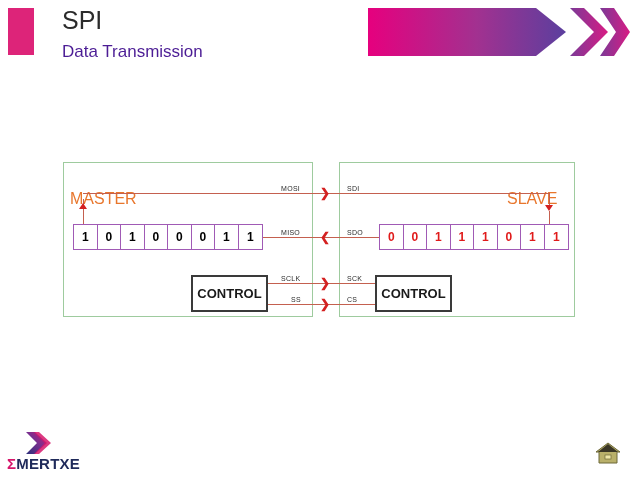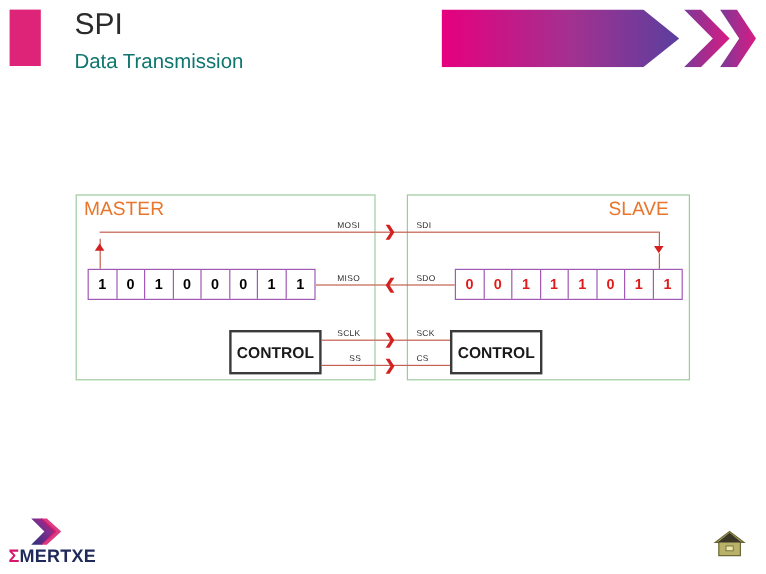--- a/index.html
+++ b/index.html
@@ -32,21 +32,21 @@
     font-size: 25px;
     color: #2b2b2b;
     letter-spacing: 0px;
     line-height: 28px;
   }
   #header-subtitle {
     position: absolute;
     left: 62px;
     top: 42px;
     font-size: 17px;
-    color: #0f766e;
+    color: #4c1d95;
     line-height: 20px;
   }
   #header-arrow-wrap {
     position: absolute;
     left: 368px;
     top: 8px;
     width: 262px;
     height: 48px;
   }
 
@@ -67,20 +67,21 @@
     box-sizing: border-box;
   }
   #master-panel { left: 63px;  top: 162px; width: 250px; height: 155px; }
   #slave-panel  { left: 339px; top: 162px; width: 236px; height: 155px; }
 
   .panel-title {
     position: absolute;
     font-size: 16px;
     color: #e8762c;
     white-space: nowrap;
+    margin-top: 24px;
   }
   #master-title { left: 70px;  top: 166px; }
   #slave-title  { left: 507px; top: 166px; }
 
   
   .register {
     position: absolute;
     display: flex;
     border: 1px solid #a05ab5;
     box-sizing: border-box;

